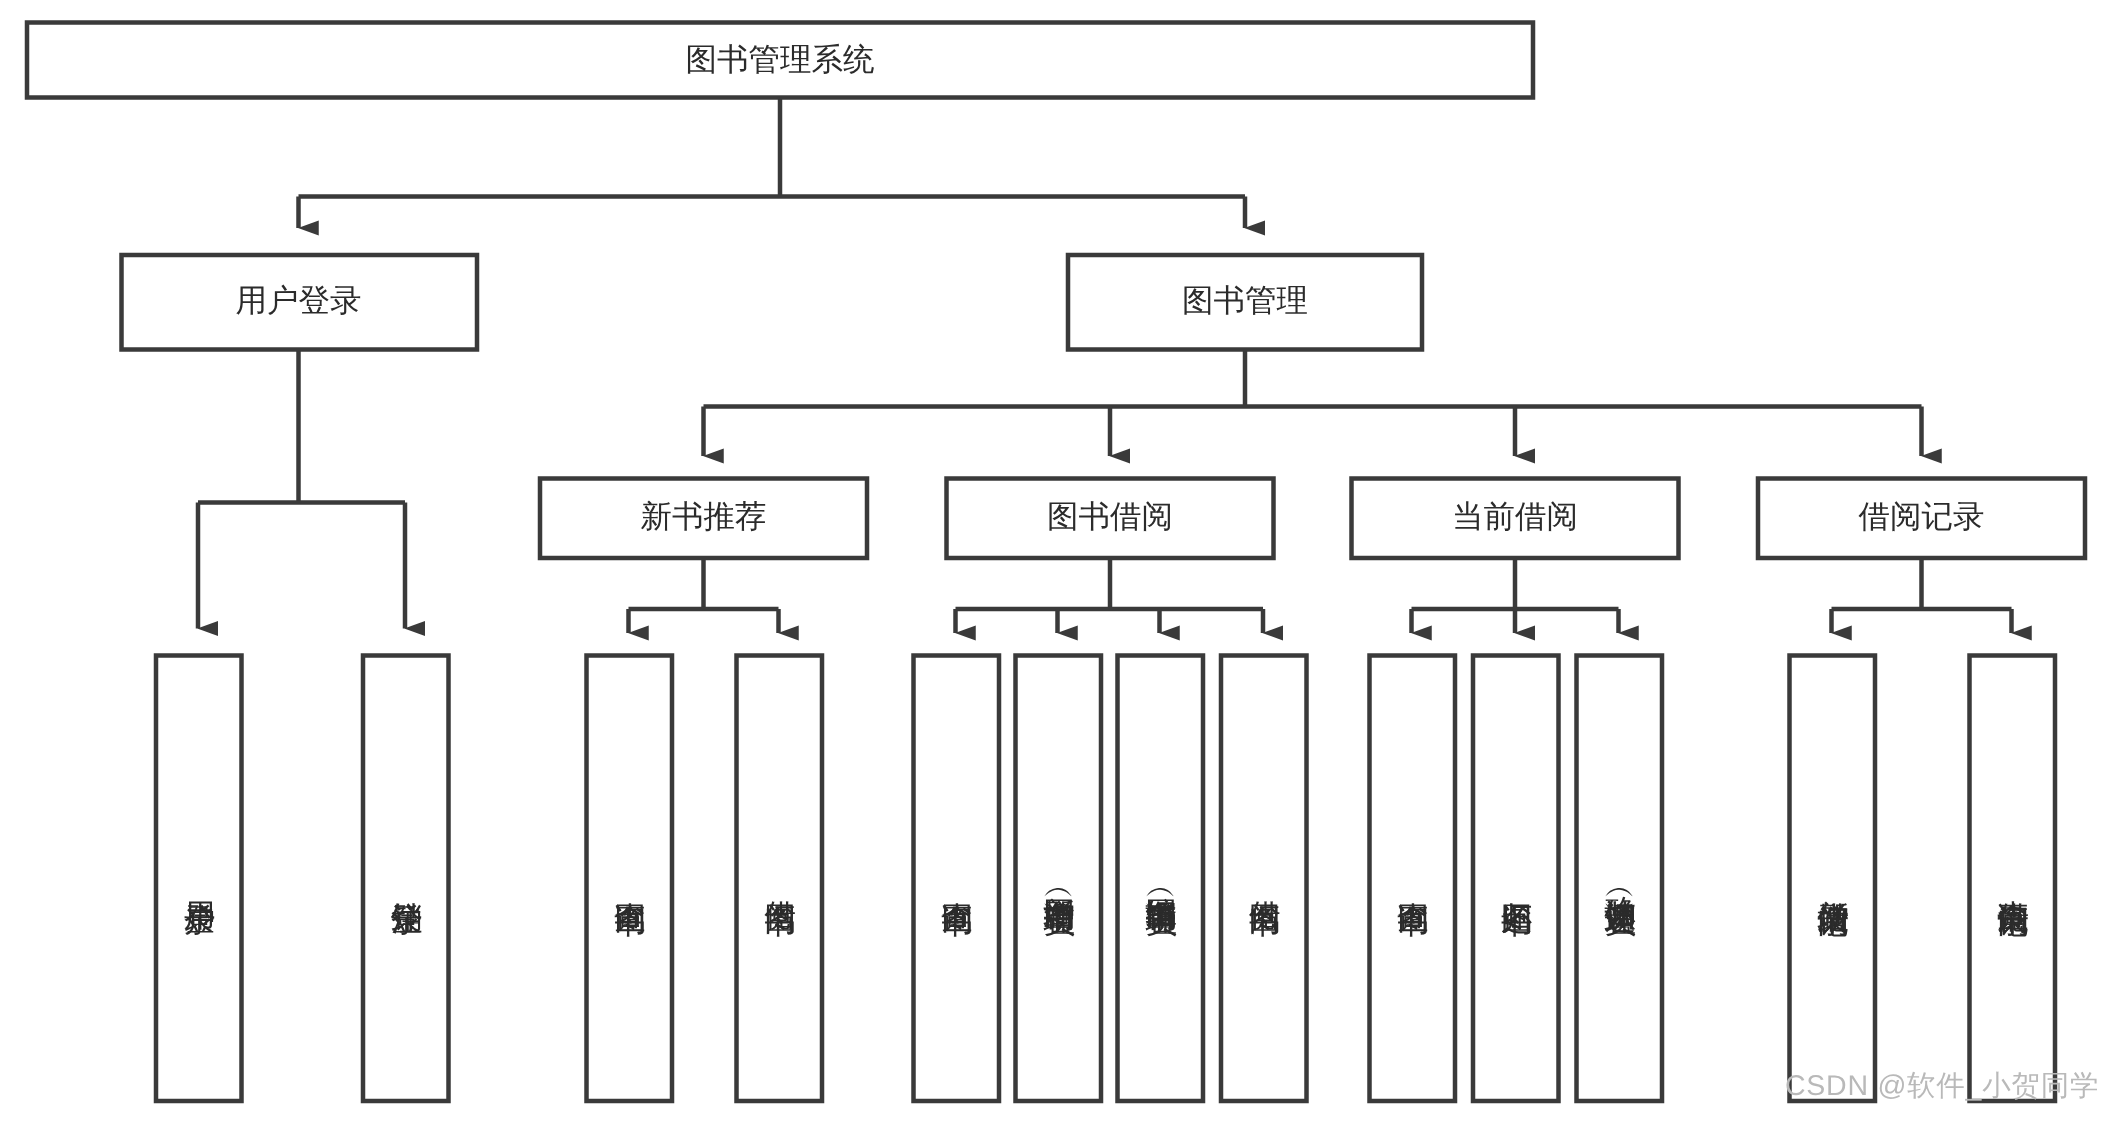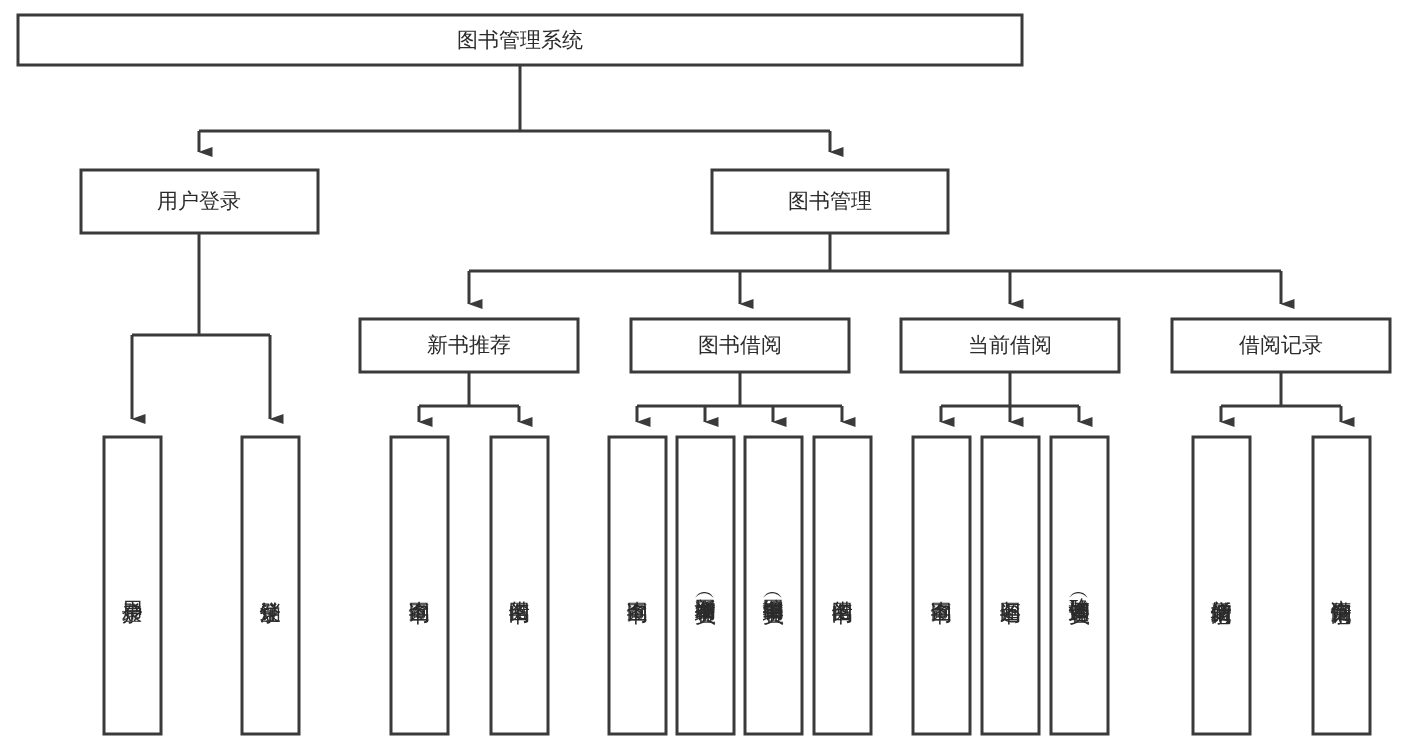--- a/index.html
+++ b/index.html
@@ -191,13 +191,14 @@
   <div class="leaf-label" style="left:745px; top:437px; width:57px; height:297px;">编辑图书（管理员）</div>
   <div class="leaf-label" style="left:814px; top:437px; width:57px; height:297px;">借阅图书</div>
 
   <div class="leaf-label" style="left:913px; top:437px; width:57px; height:297px;">查询图书</div>
   <div class="leaf-label" style="left:982px; top:437px; width:57px; height:297px;">归还图书</div>
   <div class="leaf-label" style="left:1051px; top:437px; width:57px; height:297px;">确认归还（管理员）</div>
 
   <div class="leaf-label" style="left:1193px; top:437px; width:57px; height:297px;">新增借阅记录</div>
   <div class="leaf-label" style="left:1313px; top:437px; width:57px; height:297px;">查询借阅记录</div>
 
+  <div class="watermark">CSDN @软件_小贺同学</div>
 </div>
 
 </body></html>

